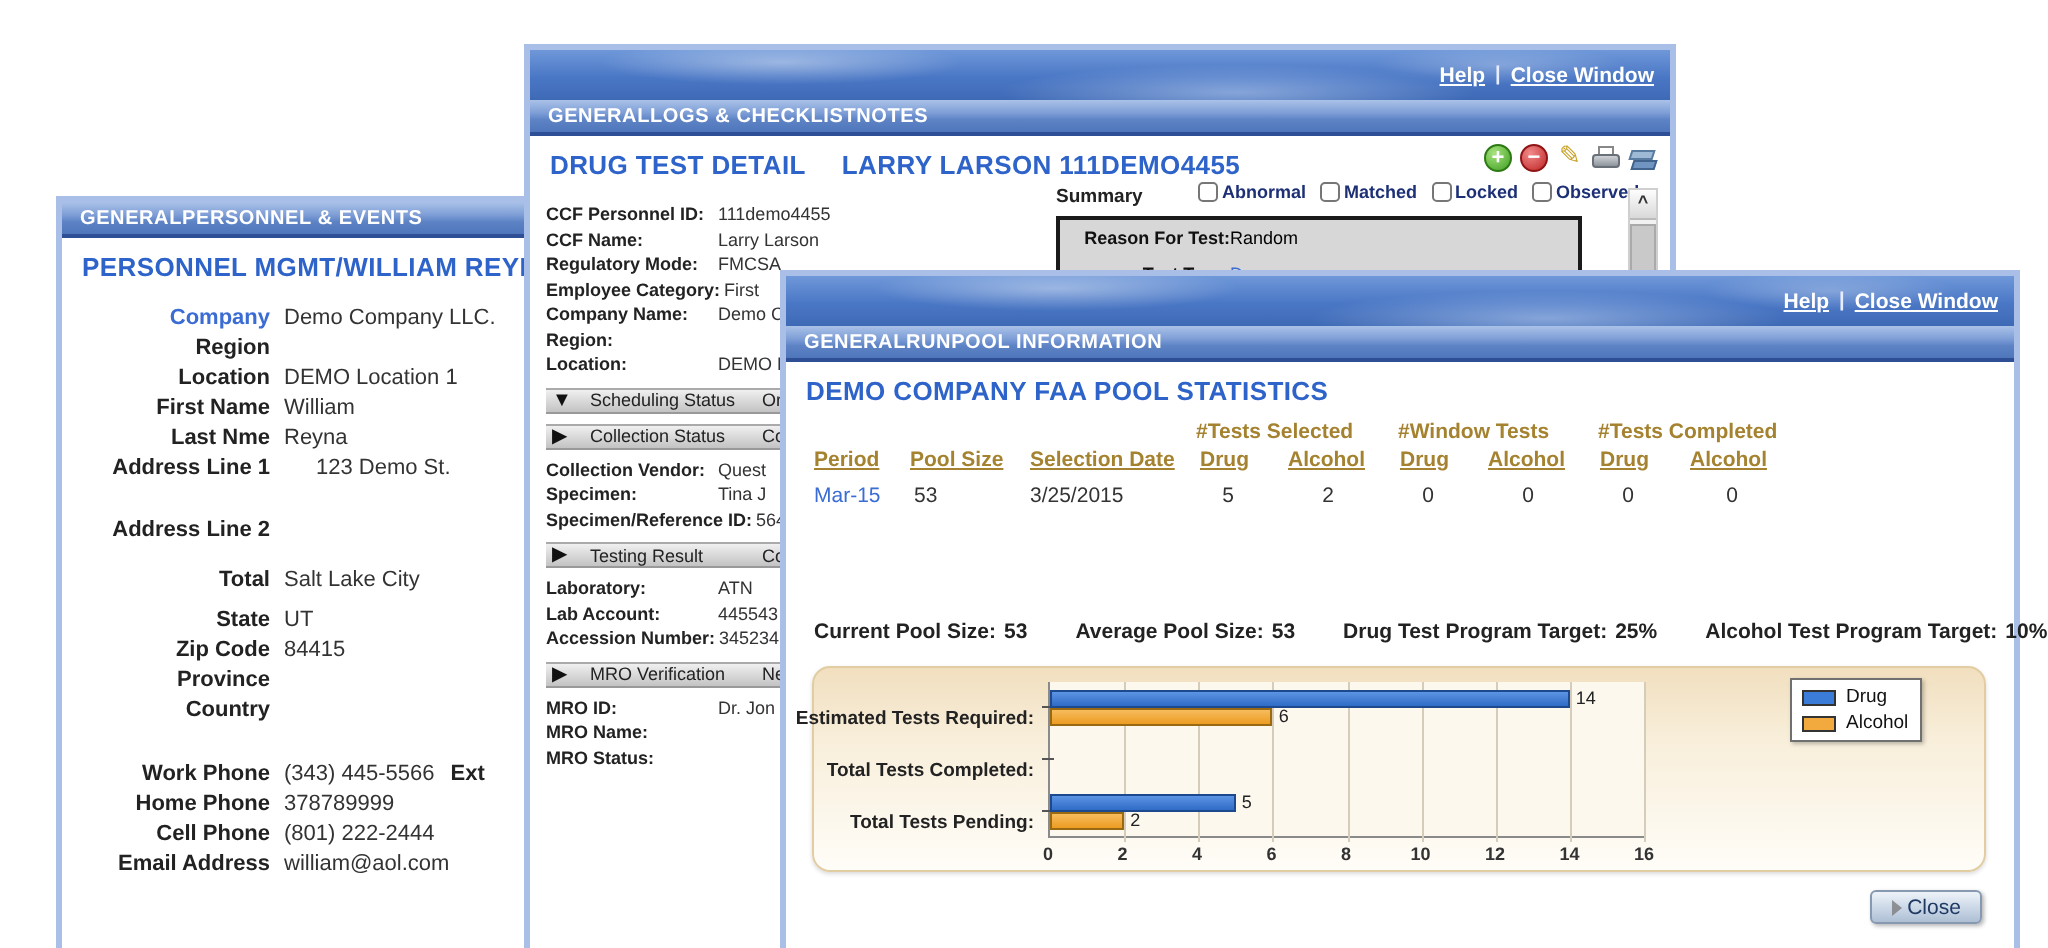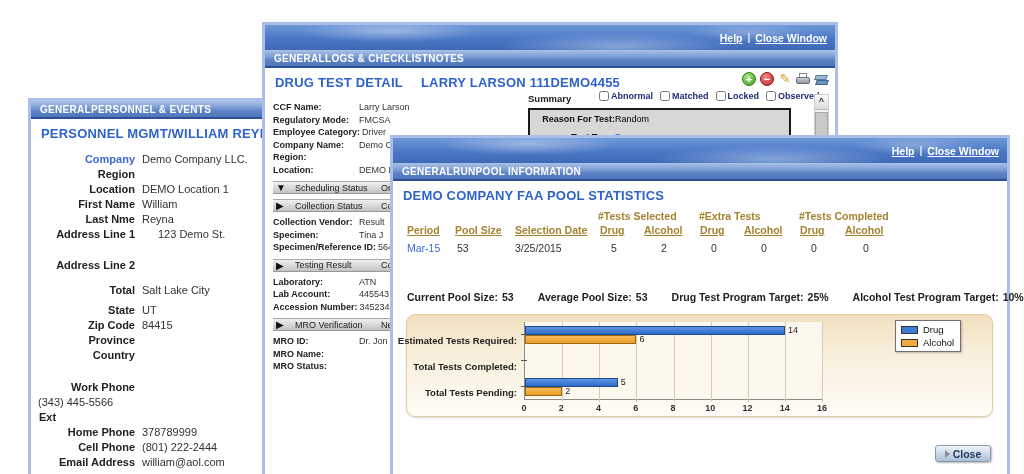--- a/index.html
+++ b/index.html
@@ -84,21 +84,21 @@
   .tbl-head span { text-decoration:underline; cursor:pointer; }
   .tbl-row span { color:#333; top:32px; }
   .g1{left:205px} .g2{left:306px} .g3{left:406px}
   .h1{left:14px;top:14px} .h2{left:62px;top:14px} .h3{left:122px;top:14px}
   .h4{left:207px;top:14px} .h5{left:251px;top:14px} .h6{left:307px;top:14px}
   .h7{left:351px;top:14px} .h8{left:407px;top:14px} .h9{left:452px;top:14px}
   .v1{left:14px} .v2{left:64px} .v3{left:122px}
   .vnum{ width:30px; text-align:center; }
   .v4{left:206px} .v5{left:256px} .v6{left:306px} .v7{left:356px} .v8{left:406px} .v9{left:458px}
 
-  .stats { display:flex; gap:24px; margin:35px 0 0 14px; font-size:10.5px; white-space:nowrap; }
+  .stats { display:flex; gap:24px; margin:54px 0 0 14px; font-size:10.5px; white-space:nowrap; }
   .stat-item { display:flex; gap:4px; }
   .stat-lbl { font-weight:bold; color:#222; }
   .stat-val { color:#222; font-weight:bold; }
 
   .chart-panel { position:relative; margin:11px 14px 0 13px; height:103px;
     background:linear-gradient(180deg,#f1dfbf 0%, #f8eeda 35%, #fffdf8 100%);
     border:1px solid #e2cda2; border-radius:9px; box-shadow:0 1px 2px rgba(0,0,0,.15); }
   .chart-labels { position:absolute; left:0; top:12px; width:115px; }
   .chart-label-row { height:26px; display:flex; align-items:center; justify-content:flex-end;
     padding-right:5px; font-size:9.5px; font-weight:bold; color:#222; white-space:nowrap; }
@@ -119,21 +119,21 @@
   .legend-row { display:flex; align-items:center; gap:5px; }
   .legend-row + .legend-row { margin-top:2px; }
   .legend-swatch { width:17px; height:8px; border:1px solid #333; }
   .legend-text { font-size:9.5px; color:#111; }
 
   .close-btn { position:absolute; right:16px; top:307px; width:56px; height:17px;
     background:linear-gradient(180deg,#eef3f9 0%, #cdd9e8 50%, #aebfd4 100%);
     border:1px solid #8799b1; border-radius:3px; box-shadow:1px 1px 2px rgba(0,0,0,.3);
     display:flex; align-items:center; justify-content:center; gap:3px; cursor:pointer; }
   .close-arrow { width:0; height:0; border-left:5px solid #777; border-top:4px solid transparent; border-bottom:4px solid transparent; opacity:.75; }
-  .close-txt { font-size:10.5px; font-weight:bold; color:#1f3a63; }
+  .close-txt { font-size:10.5px; font-weight:normal; color:#1f3a63; }
 </style>
 </head>
 <body>
 
 <div class="window" id="win-personnel">
   <div class="menubar">
       <span class="menu-item">GENERAL</span>
       <span class="menu-item">PERSONNEL &amp; EVENTS</span>
     </div>
   <div class="page-title">PERSONNEL MGMT/WILLIAM REYNA</div>
@@ -179,21 +179,21 @@
         <span class="p-value">84415</span>
       </div>
       <div class="p-row">
         <span class="p-label">Province</span>
         <span class="p-value"></span>
       </div>
       <div class="p-row">
         <span class="p-label">Country</span>
         <span class="p-value"></span>
       </div>
-      <div class="p-row" style="margin-top: 17px; flex-direction: column;">
+      <div class="p-row" style="margin-top: 17px;">
         <span class="p-label">Work Phone</span>
         <span class="p-value">(343) 445-5566</span>
         <span class="p-suffix">Ext</span>
       </div>
       <div class="p-row">
         <span class="p-label">Home Phone</span>
         <span class="p-value">378789999</span>
       </div>
       <div class="p-row">
         <span class="p-label">Cell Phone</span>
@@ -230,30 +230,34 @@
         <div class="pr-body"></div>
       </div>
     <div class="ico ico-export">
         <div class="ex-a"></div>
         <div class="ex-b"></div>
       </div>
   </div>
 
   <div id="dt-items">
       <div class="d-row">
+        <span class="d-label">CCF Personnel ID:</span>
+        <span class="d-value">111demo4455</span>
+      </div>
+      <div class="d-row">
         <span class="d-label">CCF Name:</span>
         <span class="d-value">Larry Larson</span>
       </div>
       <div class="d-row">
         <span class="d-label">Regulatory Mode:</span>
         <span class="d-value">FMCSA</span>
       </div>
       <div class="d-row">
         <span class="d-label">Employee Category:</span>
-        <span class="d-value">Driver</span>
+        <span class="d-value">First</span>
       </div>
       <div class="d-row">
         <span class="d-label">Company Name:</span>
         <span class="d-value link">Demo Comp</span>
       </div>
       <div class="d-row">
         <span class="d-label">Region:</span>
         <span class="d-value"></span>
       </div>
       <div class="d-row">
@@ -265,21 +269,21 @@
         <span class="sec-title">Scheduling Status</span>
         <span class="sec-status">Orde</span>
       </div>
       <div class="sec-bar">
         <span class="sec-arrow">▶</span>
         <span class="sec-title">Collection Status</span>
         <span class="sec-status">Colle</span>
       </div>
       <div class="d-row">
         <span class="d-label link">Collection Vendor:</span>
-        <span class="d-value">Result</span>
+        <span class="d-value">Quest</span>
       </div>
       <div class="d-row">
         <span class="d-label">Specimen:</span>
         <span class="d-value">Tina J</span>
       </div>
       <div class="d-row">
         <span class="d-label">Specimen/Reference ID:</span>
         <span class="d-value">564755</span>
       </div>
       <div class="sec-bar">
@@ -362,21 +366,21 @@
   <div class="menubar">
       <span class="menu-item">GENERAL</span>
       <span class="menu-item">RUN</span>
       <span class="menu-item">POOL INFORMATION</span>
     </div>
   <div class="page-title">DEMO COMPANY FAA POOL STATISTICS</div>
 
   <div class="tbl">
     <div class="tbl-groups">
       <span class="g1">#Tests Selected</span>
-      <span class="g2">#Extra Tests</span>
+      <span class="g2">#Window Tests</span>
       <span class="g3">#Tests Completed</span>
     </div>
     <div class="tbl-head">
       <span class="h1">Period</span>
       <span class="h2">Pool Size</span>
       <span class="h3">Selection Date</span>
       <span class="h4">Drug</span>
       <span class="h5">Alcohol</span>
       <span class="h6">Drug</span>
       <span class="h7">Alcohol</span>

